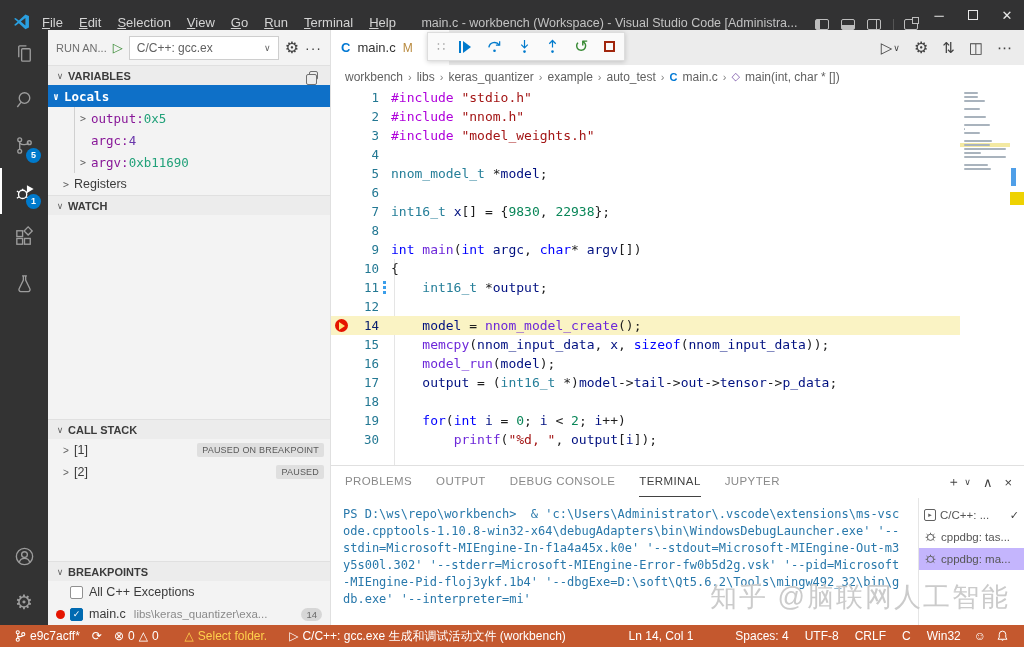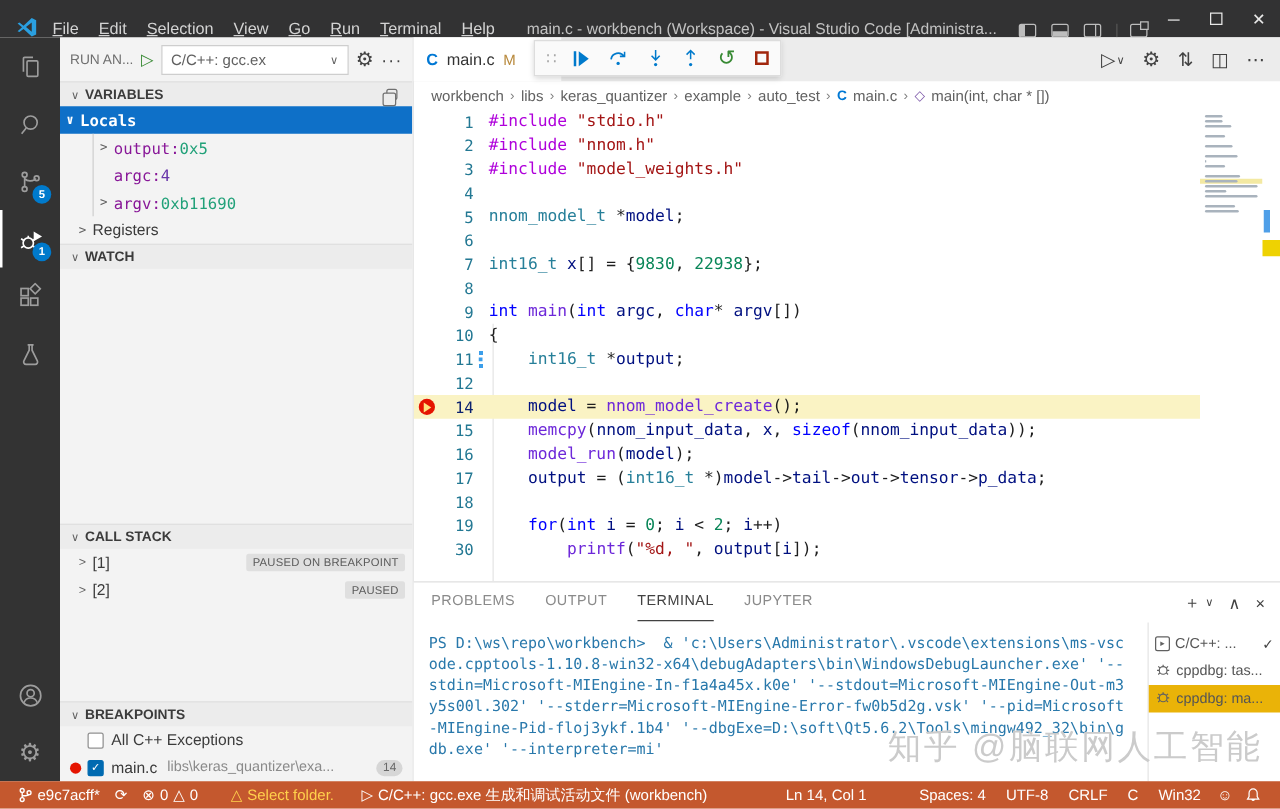--- a/index.html
+++ b/index.html
@@ -113,21 +113,21 @@
   #panel{height:160px;border-top:1px solid #e0e0e0;position:relative;background:#fff;flex:none}
   .panel-tabs{height:32px;display:flex;align-items:flex-start;padding-left:14px;gap:24px;font-size:11.5px;color:#8a8a8a;letter-spacing:.4px}
   .ptab{height:31px;line-height:31px}
   .ptab.active{color:#424242;border-bottom:1px solid #424242}
   .panel-icons{margin-left:auto;display:flex;gap:12px;color:#424242;font-size:13px;padding-right:12px;align-items:center}
   .pi-dd{font-size:9px;margin-left:-8px}
   .panel-body{position:absolute;top:32px;left:0;right:0;bottom:0;display:flex}
   #terminal{flex:1;padding:8px 0 0 12px;font-family:"DejaVu Sans Mono",monospace;font-size:12px;line-height:17px;color:#2878ab;white-space:pre;overflow:hidden}
   #sessions{width:106px;border-left:1px solid #e5e5e5;padding-top:6px;font-size:11.5px;color:#555;flex:none}
   .sess{height:22px;display:flex;align-items:center;padding:0 5px;gap:4px;white-space:nowrap;overflow:hidden}
-  .sess.selected{background:#eab308}
+  .sess.selected{background:#c4b5fd}
   .sess-run{width:12px;height:12px;border:1px solid #616161;border-radius:2px;font-size:7px;display:flex;align-items:center;justify-content:center;color:#616161;flex:none}
   .sess .check{margin-left:auto;color:#424242;font-size:11px}
   .sess svg{stroke:#616161;fill:none;stroke-width:1.2;flex:none}
   #watermark{position:absolute;right:14px;bottom:10px;font-size:27px;color:#cbcbcb;letter-spacing:2px;z-index:9;white-space:nowrap;font-family:"Liberation Sans",sans-serif}
 
   
   #statusbar{position:absolute;left:0;right:0;bottom:0;height:22px;background:#c4582e;color:#fff;display:flex;align-items:center;font-size:12px;padding:0 10px;gap:2px}
   .sb-item{display:flex;align-items:center;gap:4px;padding:0 5px;height:38px;white-space:nowrap}
   .sb-item svg{stroke:#fff;fill:none;stroke-width:1.2}
   .sb-warn{color:#ffd04c}
@@ -447,20 +447,21 @@
       <div id="overview">
         <span class="ov-blue"></span>
         <span class="ov-yellow"></span>
       </div>
     </div>
 
     <div id="panel">
       <div class="panel-tabs" id="panel-tabs">
           <span class="ptab">PROBLEMS</span>
           <span class="ptab">OUTPUT</span>
+          <span class="ptab">DEBUG CONSOLE</span>
           <span class="ptab active">TERMINAL</span>
           <span class="ptab">JUPYTER</span>
         </div>
       <div class="panel-icons" style="position:absolute;top:0;right:0;height:32px">
         <span>＋</span>
         <span class="pi-dd">∨</span>
         <span>∧</span>
         <span>×</span>
       </div>
       <div class="panel-body">

